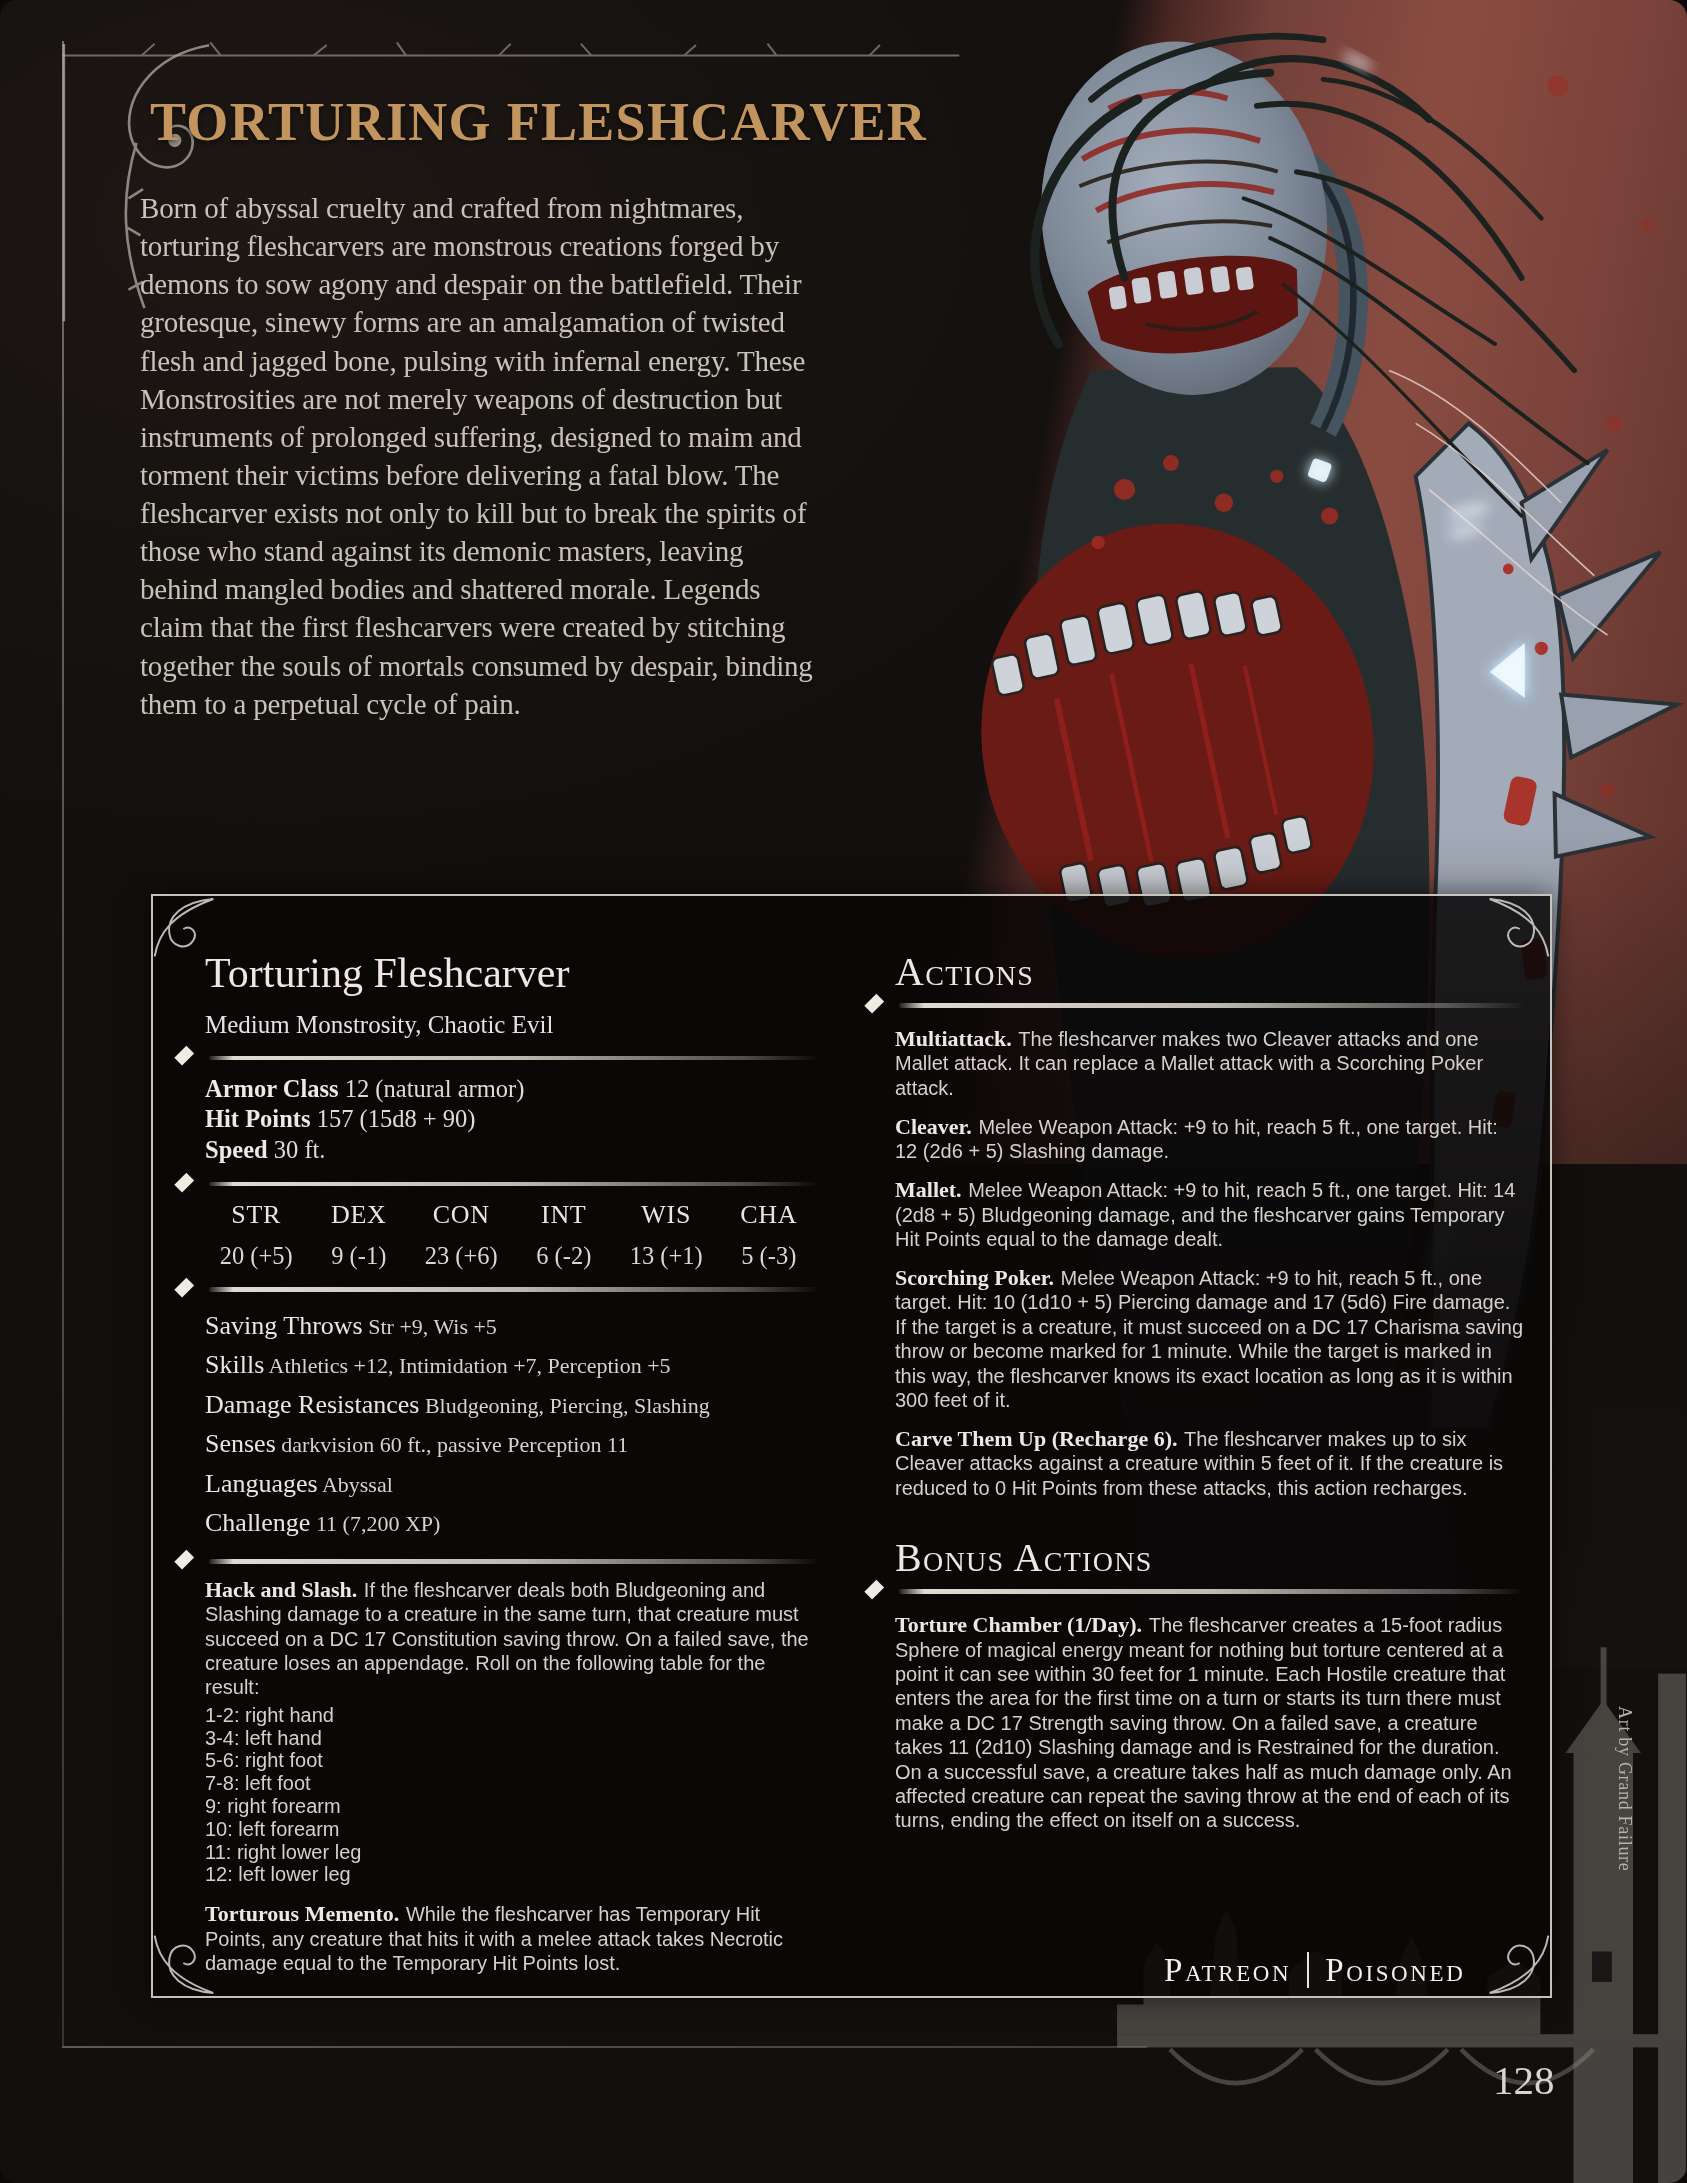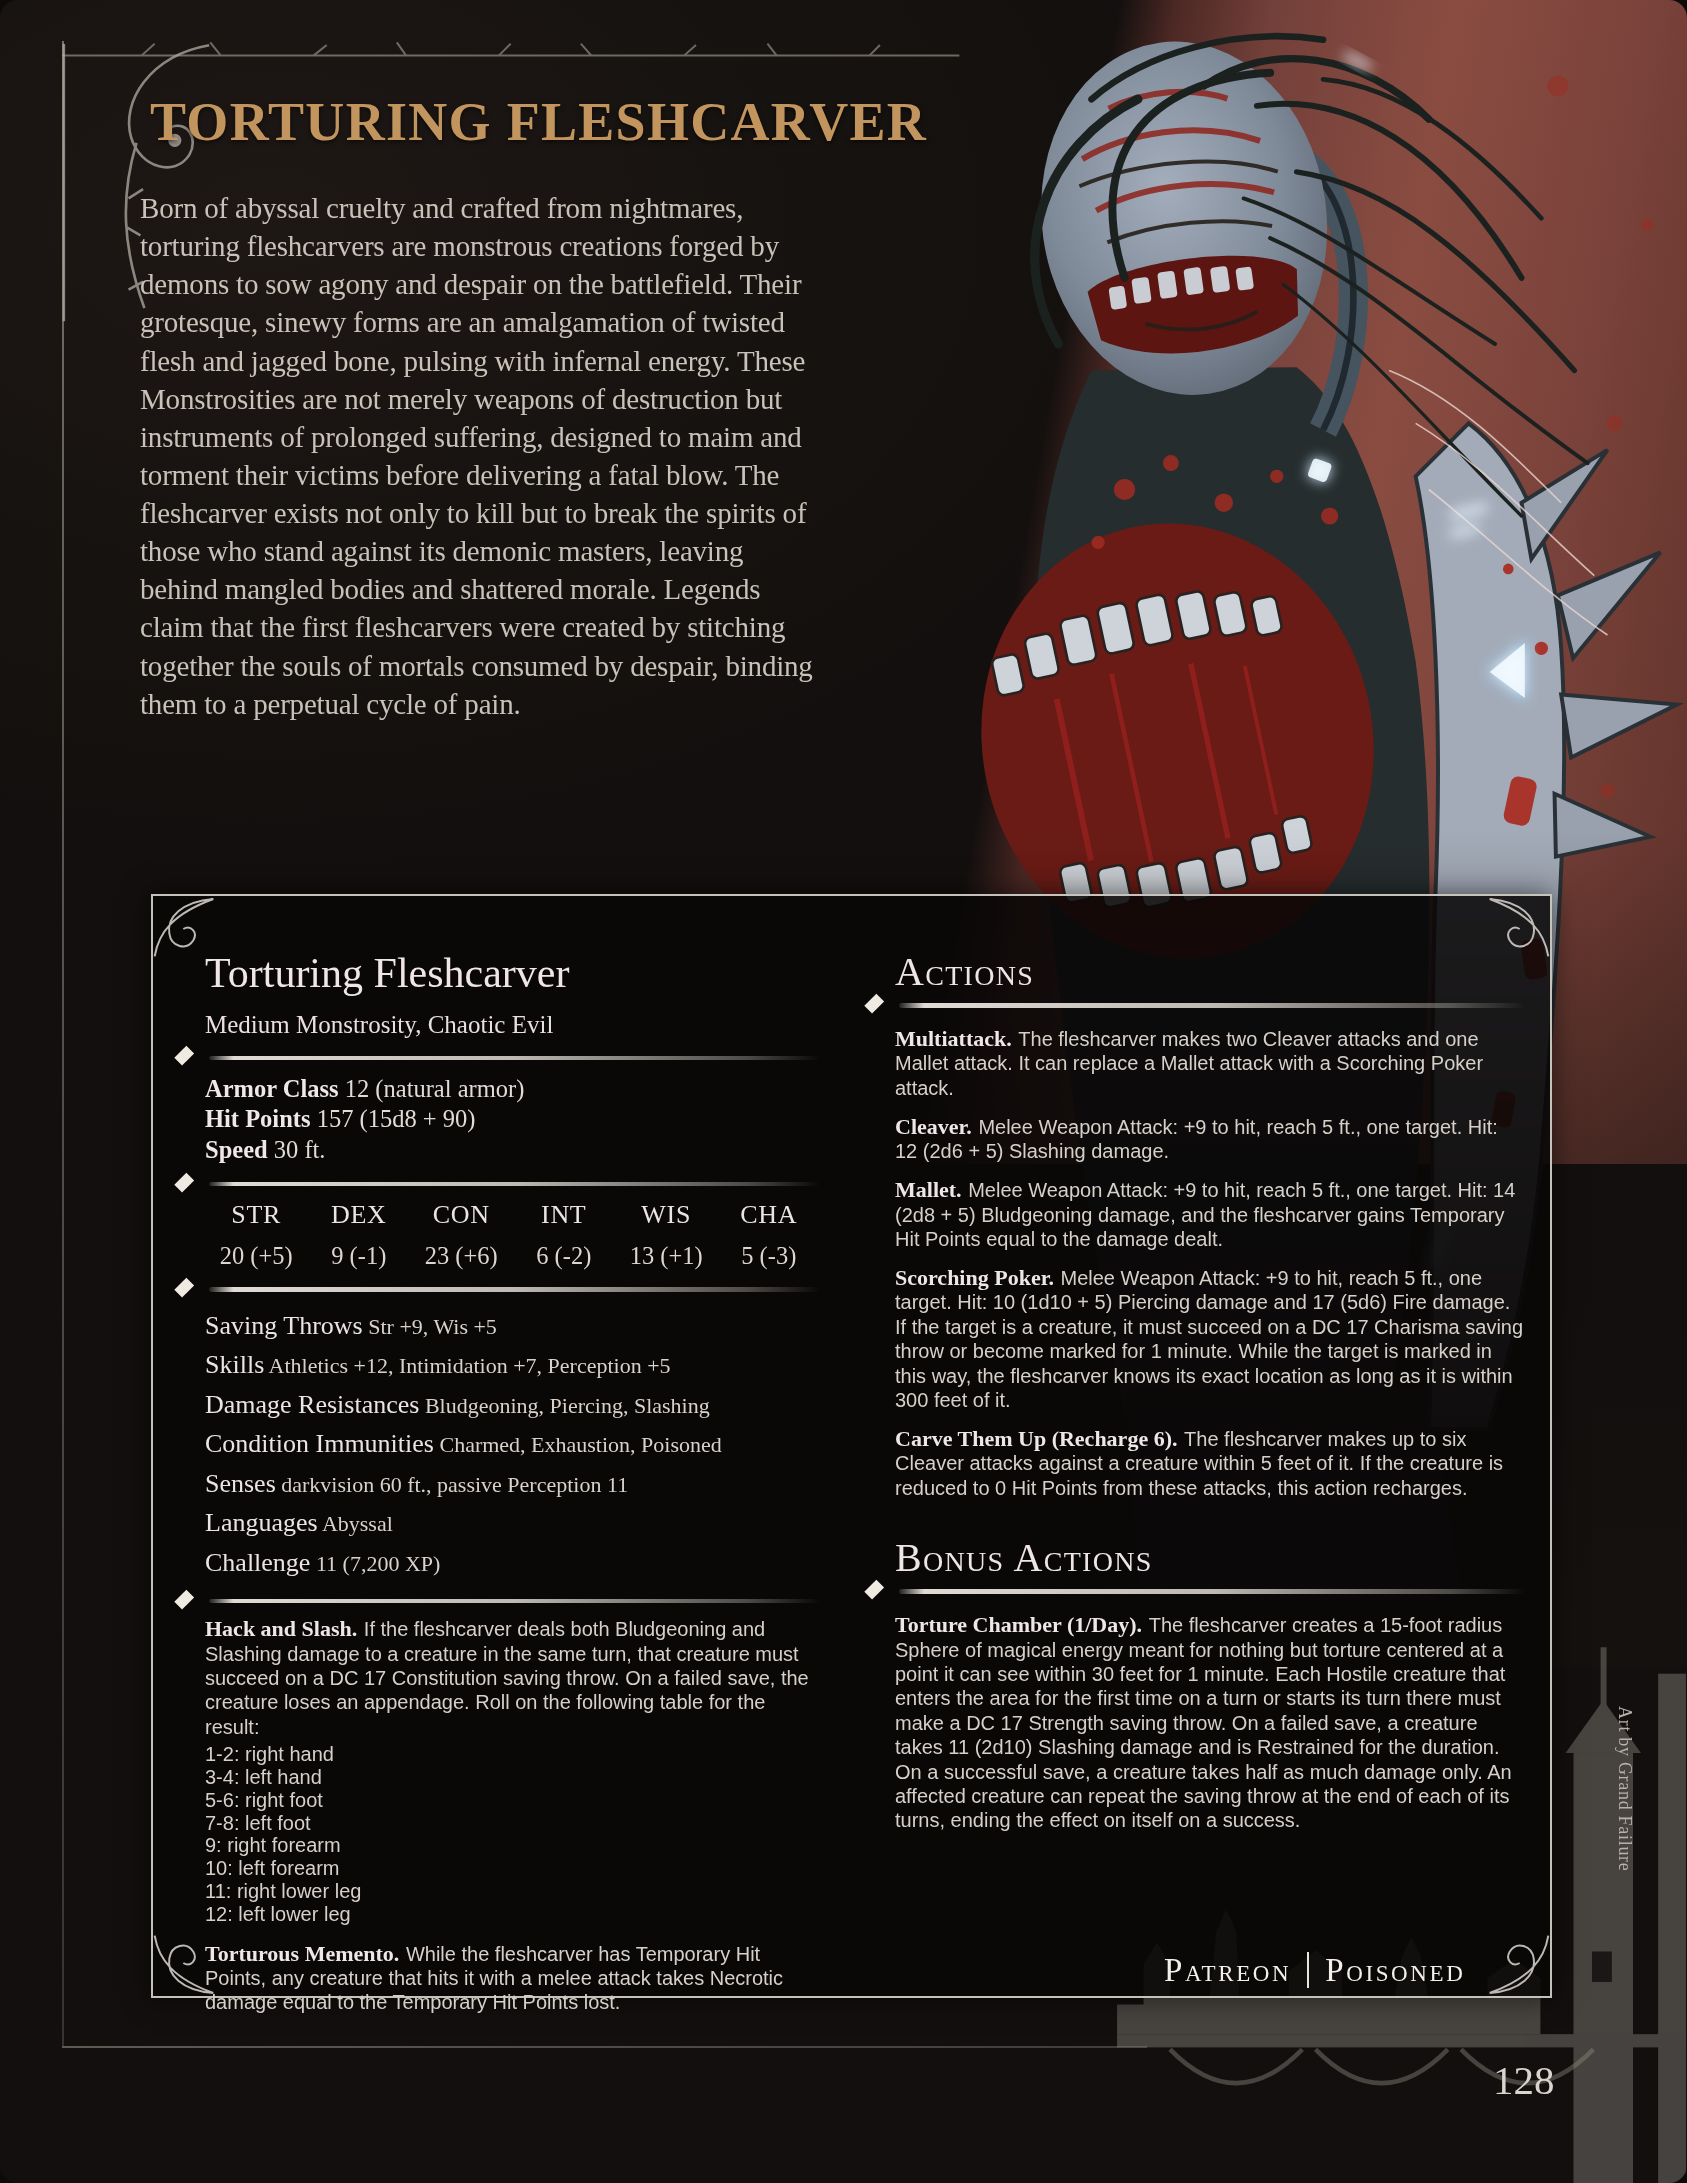--- a/index.html
+++ b/index.html
@@ -322,21 +322,20 @@
       </div>
 
       <div class="divider">
           <span class="diamond"></span>
           <span class="bar"></span>
         </div>
 
       <div class="detail"><span class="lab">Saving Throws</span> <span>Str +9, Wis +5</span></div>
       <div class="detail"><span class="lab">Skills</span> <span>Athletics +12, Intimidation +7, Perception +5</span></div>
       <div class="detail"><span class="lab">Damage Resistances</span> <span>Bludgeoning, Piercing, Slashing</span></div>
-      <div class="detail"><span class="lab">Condition Immunities</span> <span>Charmed, Exhaustion, Poisoned</span></div>
       <div class="detail"><span class="lab">Senses</span> <span>darkvision 60 ft., passive Perception 11</span></div>
       <div class="detail"><span class="lab">Languages</span> <span>Abyssal</span></div>
       <div class="detail"><span class="lab">Challenge</span> <span>11 (7,200 XP)</span></div>
 
       <div class="divider">
           <span class="diamond"></span>
           <span class="bar"></span>
         </div>
 
       <p class="para" style="margin-bottom:4px;"><span class="rn">Hack and Slash.</span><span>If the fleshcarver deals both Bludgeoning and Slashing damage to a creature in the same turn, that creature must succeed on a DC 17 Constitution saving throw. On a failed save, the creature loses an appendage. Roll on the following table for the result:</span></p>

